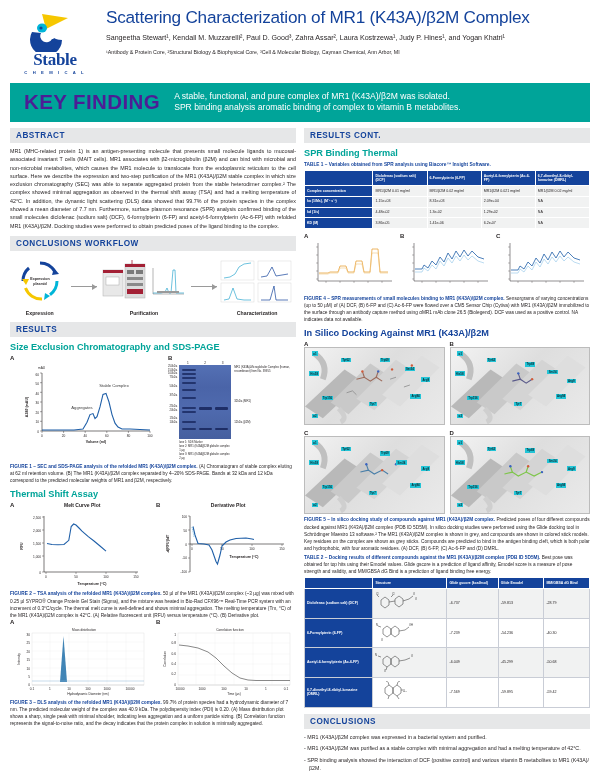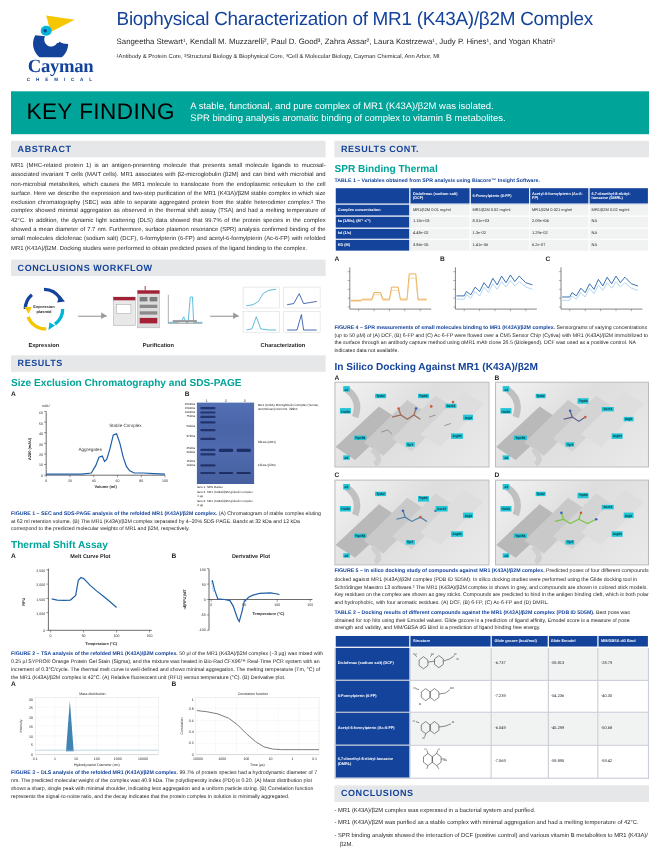--- a/index.html
+++ b/index.html
@@ -21,21 +21,21 @@
   .logo-sub { font-size: 4.2px; letter-spacing: 2.1px; color: #14439b; text-align: center; font-weight: bold; }
   .head-text { flex: 1; padding-left: 8px; }
   .poster-title { font-size: 17.2px; color: #14439b; font-weight: normal; line-height: 1.12;
     letter-spacing: -0.25px; margin-bottom: 6px; }
   .authors { font-size: 7.1px; color: #231f20; line-height: 1.45; margin-bottom: 5px; }
   .affil { font-size: 5.3px; color: #231f20; line-height: 1.4; }
 
   
   .keybar { background: #00a499; margin: 4px 10px 0 10px; padding: 7px 14px 8px 14px;
     display: flex; align-items: center; gap: 14px; }
-  .key-label { color: #000000; font-size: 20.5px; letter-spacing: 0.4px; white-space: nowrap; font-weight: normal; }
+  .key-label { color: #4c1d95; font-size: 20.5px; letter-spacing: 0.4px; white-space: nowrap; font-weight: bold; }
   .key-text { color: #fff; font-size: 8.6px; line-height: 1.32; }
 
   
   .cols { display: flex; gap: 8px; padding: 6px 10px 0 10px; }
   .col { width: 286px; }
 
   .sec-head { background: #e6e7e8; color: #14439b; font-size: 8.2px; font-weight: bold;
     letter-spacing: 0.5px; padding: 3px 6px; margin-bottom: 4px; }
   .subsec { color: #00a499; font-size: 9.2px; font-weight: bold; margin: 5px 0 3px 0; }
   .subsec-blue { color: #14439b; }
@@ -106,25 +106,25 @@
 
   <div class="header">
     <div class="logo-box">
       <svg class="logo-svg" width="86" height="40" viewBox="0 0 86 40">
         <path d="M30 2 L56 6 L34 17 Z" fill="#f6c700"></path>
         <path d="M20 20 a16 16 0 1 0 30 8 l-10 -1 a6 6 0 1 1 -11 -6 Z" fill="#14439b"></path>
         <ellipse cx="30" cy="16" rx="5" ry="4.5" fill="#00b5d8"></ellipse>
         <circle cx="29" cy="16" r="1.6" fill="#14439b"></circle>
         <path d="M46 28 a16 16 0 0 1 -26 2 l4 -3 a11 11 0 0 0 18 -1 Z" fill="#14439b"></path>
       </svg>
-      <div class="logo-word">Cayman</div>
+      <div class="logo-word">Stable</div>
       <div class="logo-sub">C H E M I C A L</div>
     </div>
     <div class="head-text">
-      <div class="poster-title">Biophysical Characterization of MR1 (K43A)/β2M Complex</div>
+      <div class="poster-title">Scattering Characterization of MR1 (K43A)/β2M Complex</div>
       <div class="authors">Sangeetha Stewart¹, Kendall M. Muzzarelli², Paul D. Good³, Zahra Assar², Laura Kostrzewa¹, Judy P. Hines¹, and Yogan Khatri¹</div>
       <div class="affil">¹Antibody &amp; Protein Core, ²Structural Biology &amp; Biophysical Core, ³Cell &amp; Molecular Biology, Cayman Chemical, Ann Arbor, MI</div>
     </div>
   </div>
 
   <div class="keybar">
     <div class="key-label">KEY FINDING</div>
     <div class="key-text">
       <div>A stable, functional, and pure complex of MR1 (K43A)/β2M was isolated.</div>
       <div>SPR binding analysis aromatic binding of complex to vitamin B metabolites.</div>

